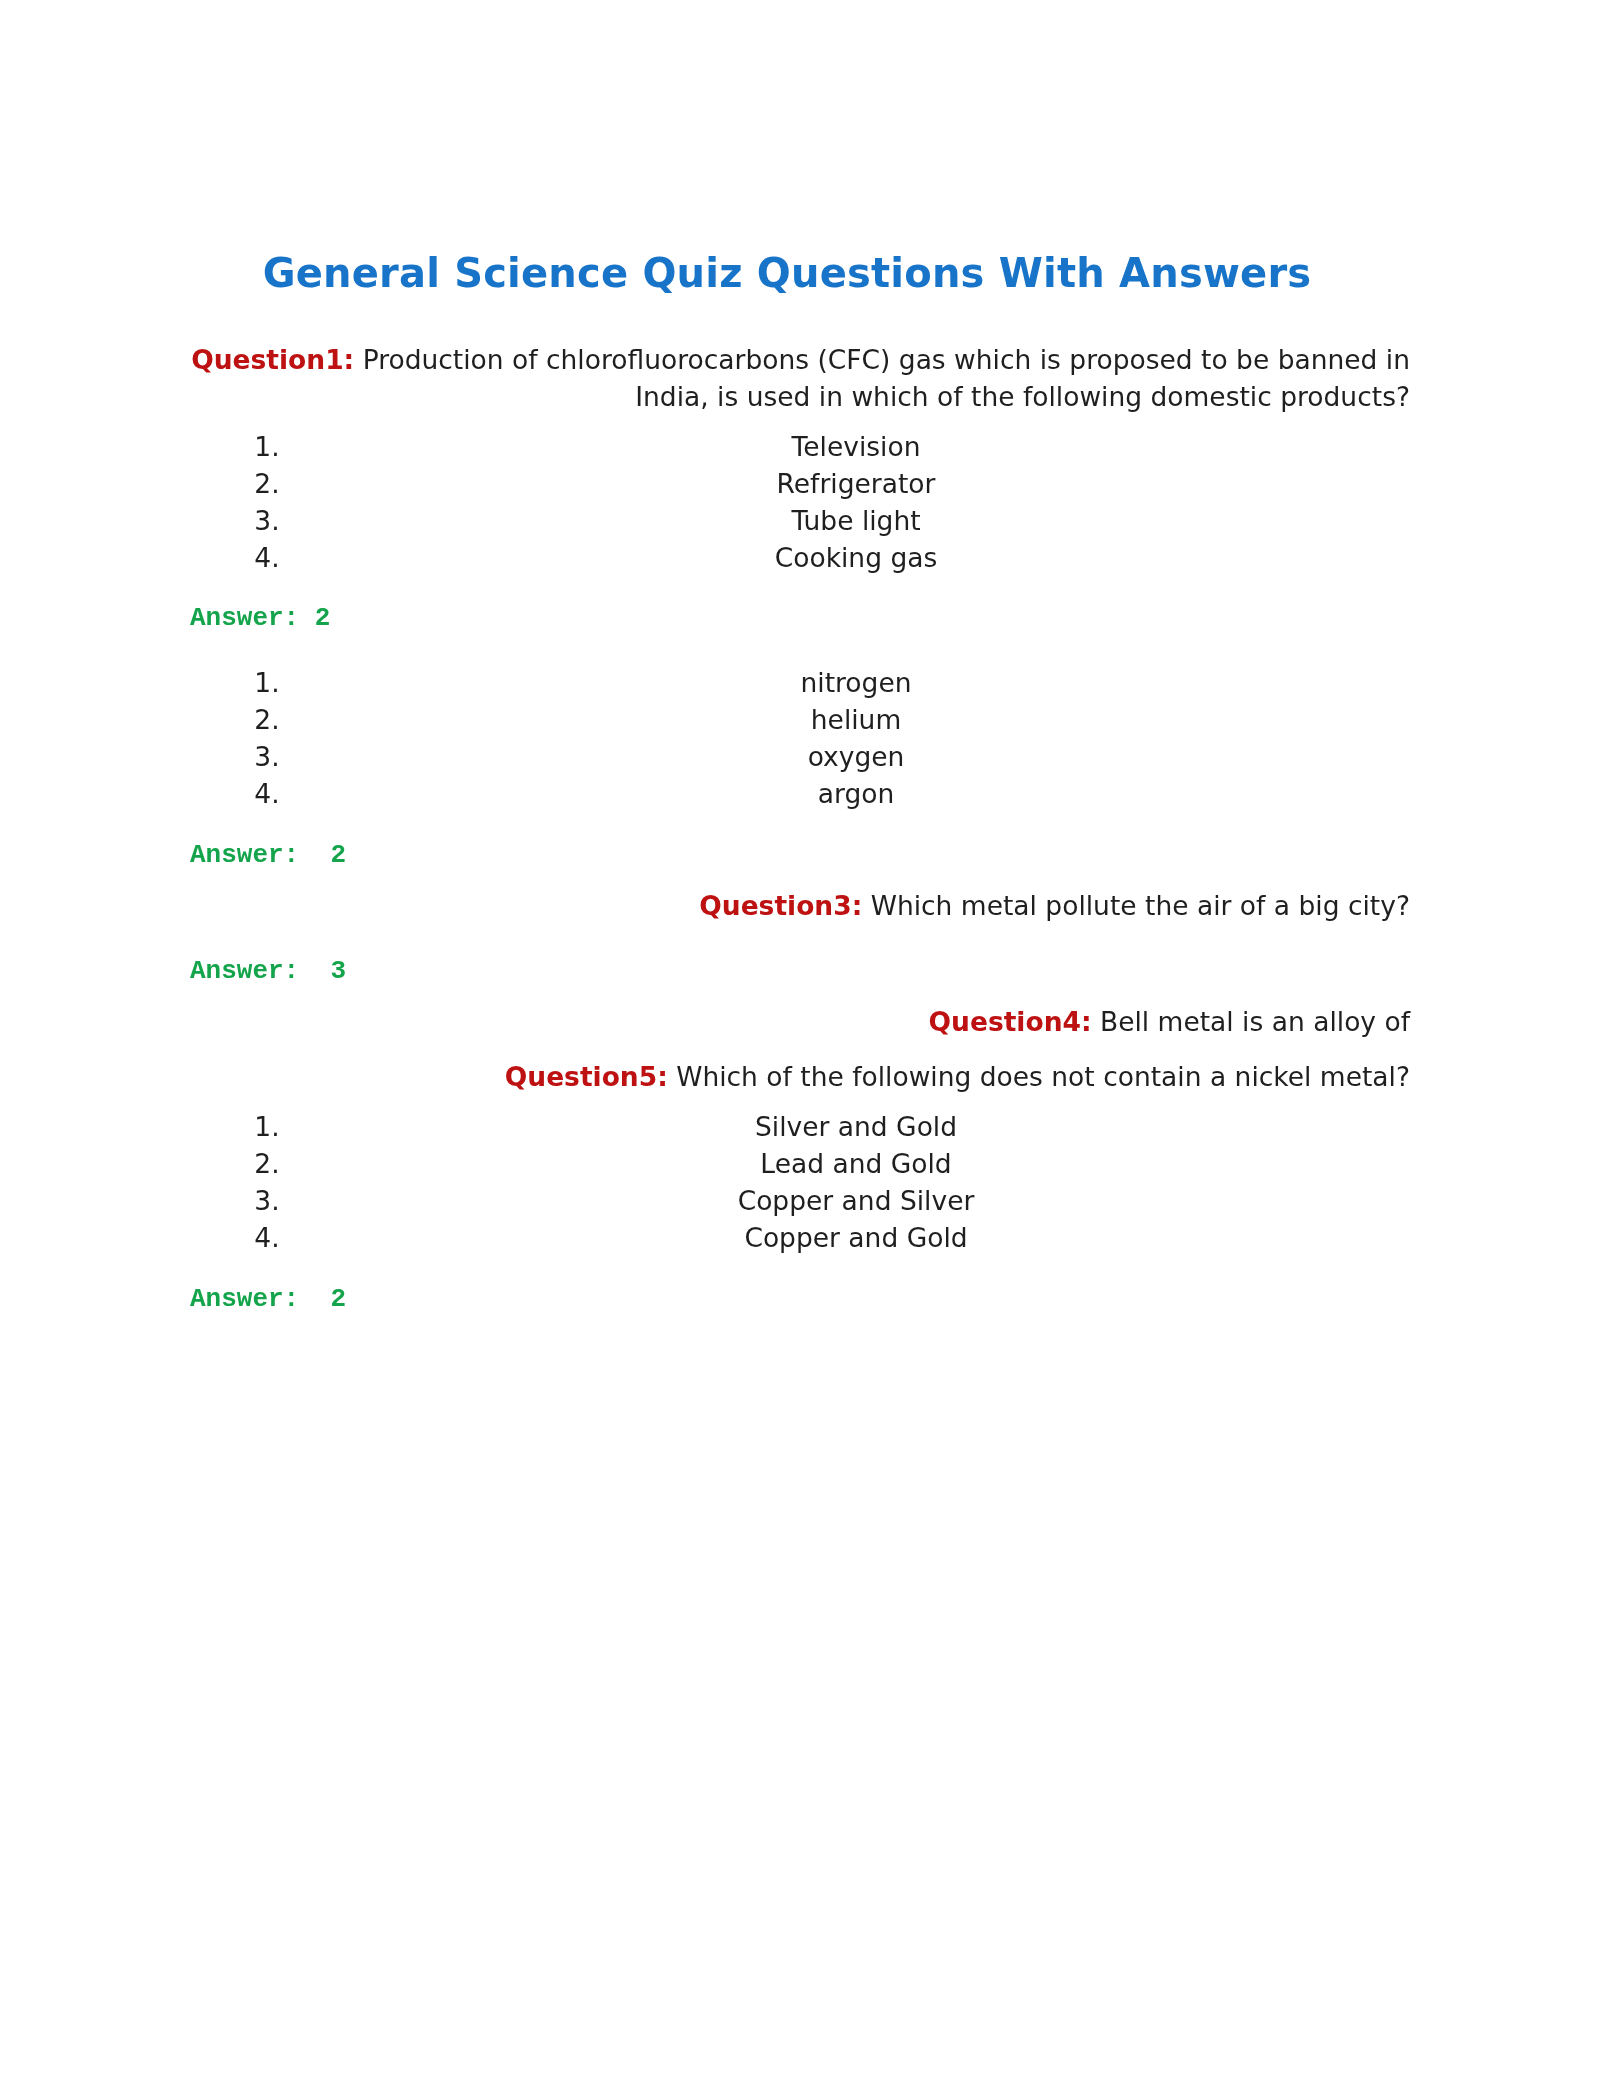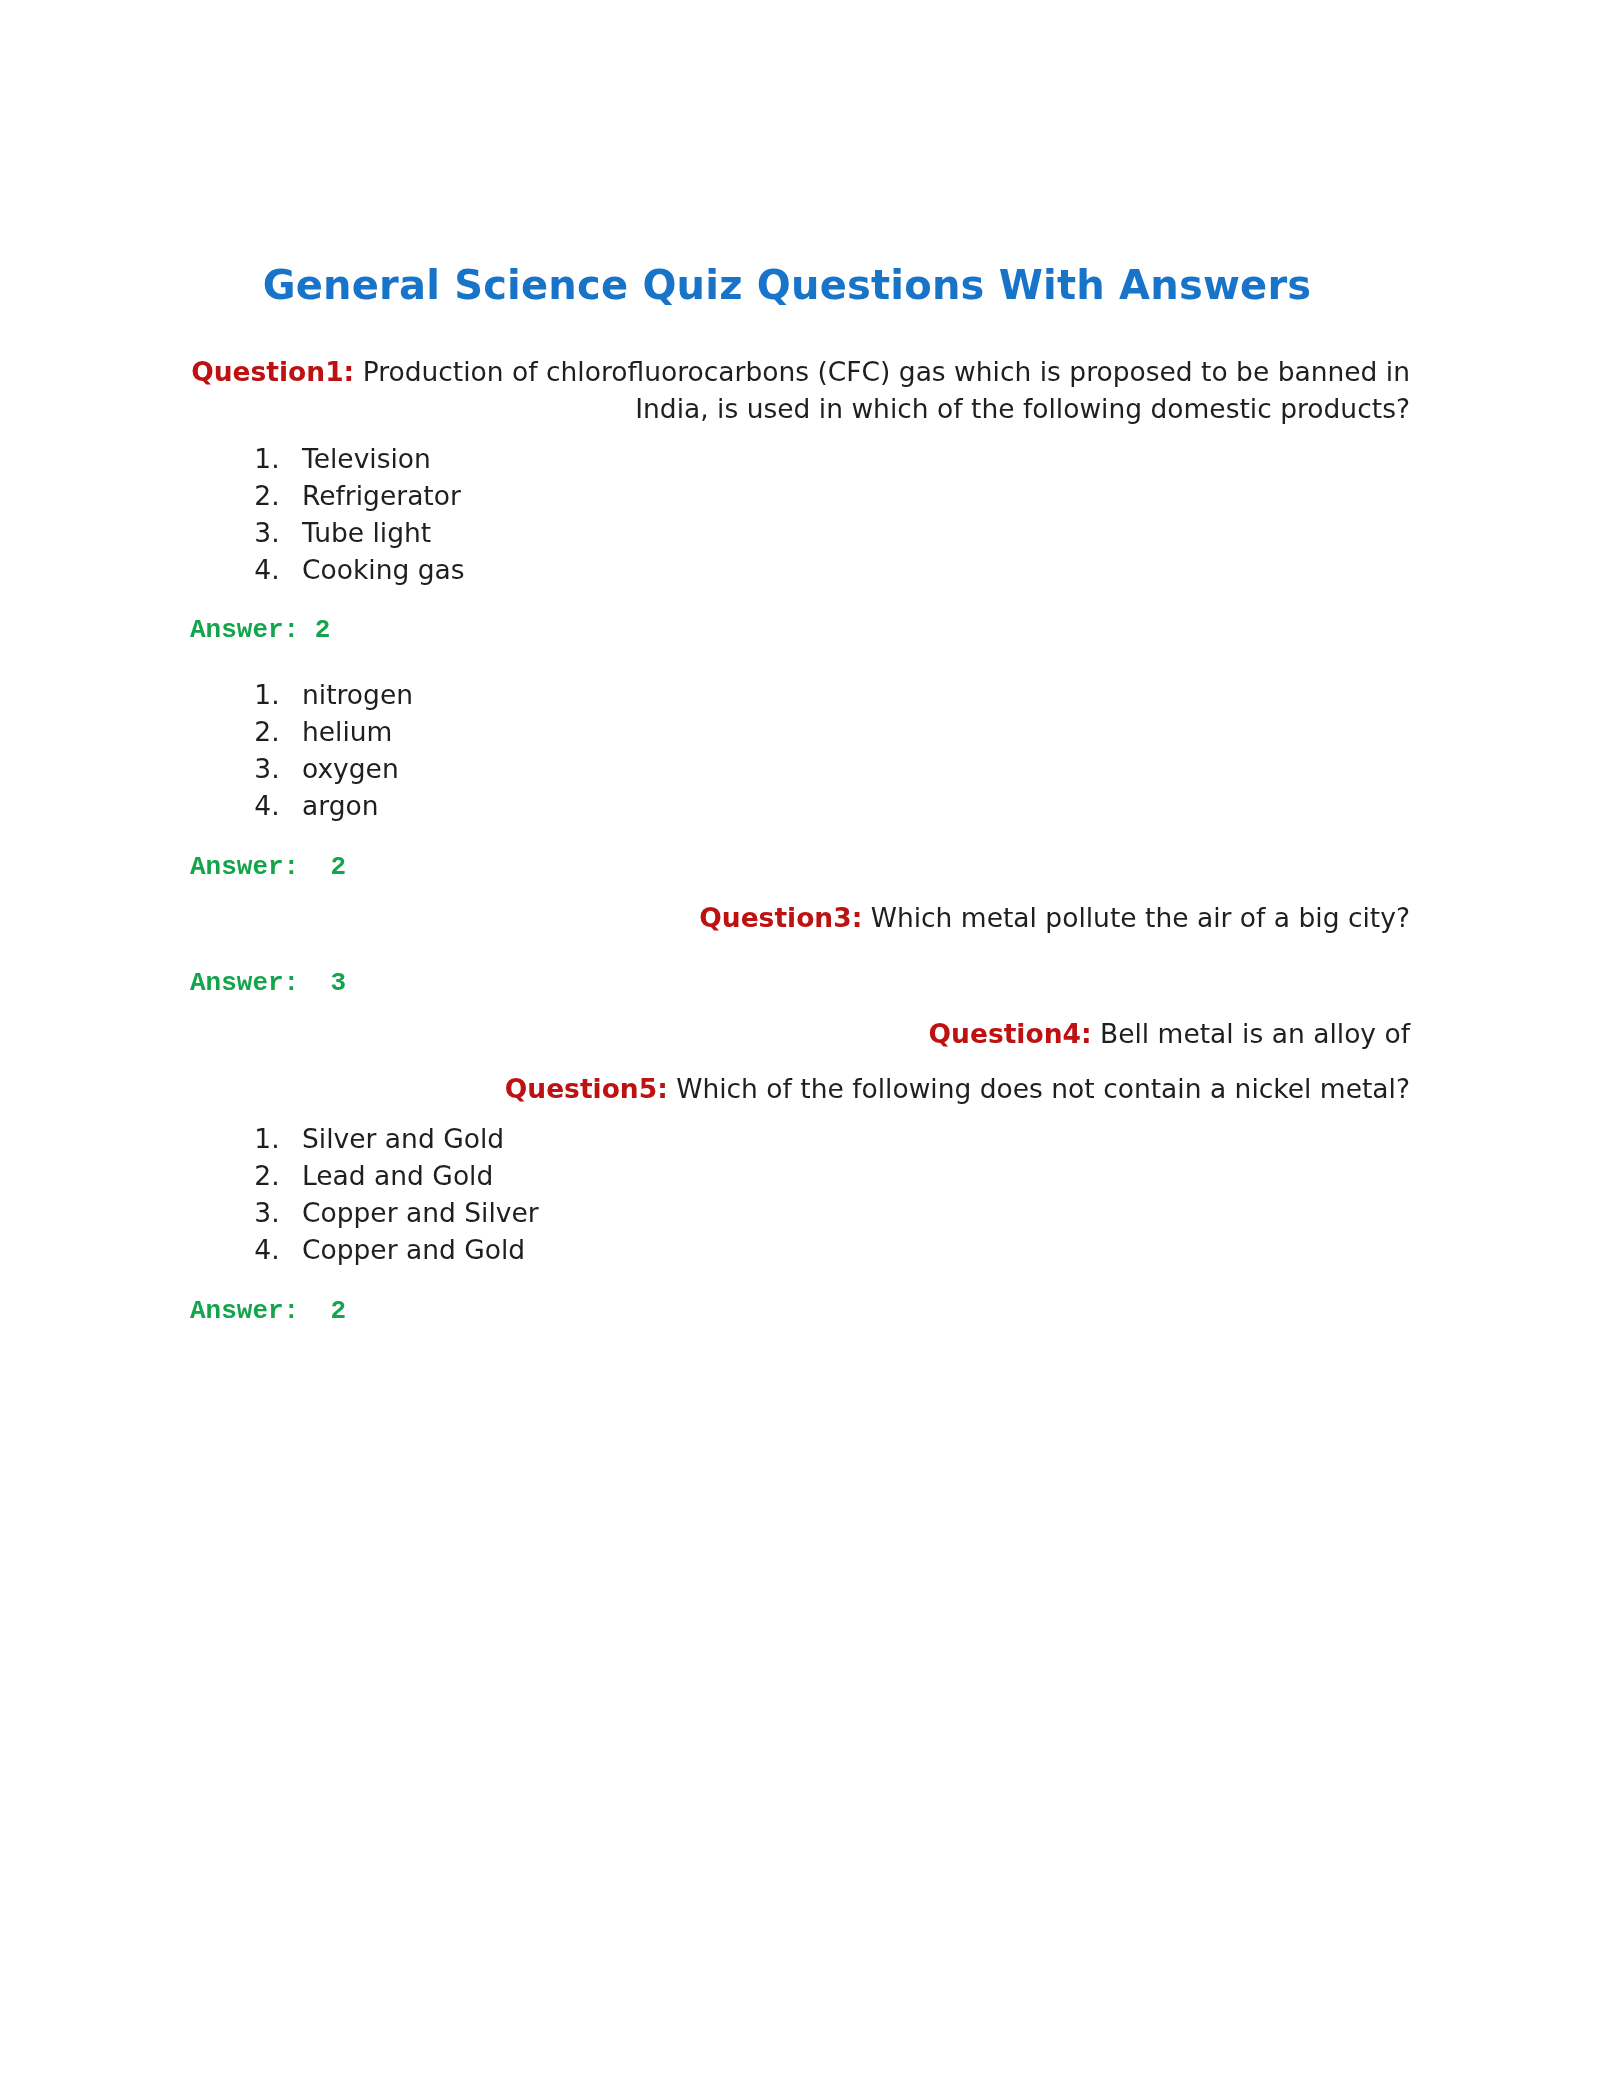--- a/index.html
+++ b/index.html
@@ -23,21 +23,21 @@
     box-sizing: border-box;
     padding: 250px 210px 0 190px;
   }
 
   .doc-title {
     color: #1874c8;
     font-size: 40px;
     font-weight: bold;
     text-align: center;
     letter-spacing: 0.2px;
-    margin: 12px 0 46px 0;
+    margin: 0 0 46px 0;
     line-height: 1.15;
     padding-right: 26px;
   }
 
   .qa-block {
     margin: 0 0 0 0;
   }
 
   .question-line {
     font-size: 26.5px;
@@ -62,20 +62,21 @@
     margin: 18px 0 0 0;
     padding-left: 98px;
     font-size: 26.5px;
     line-height: 1.05;
     color: #1f1f1f;
   }
 
   ol.options li {
     margin: 0 0 9px 0;
     padding-left: 14px;
+    text-align: center;
   }
 
   ol.options li:last-child {
     margin-bottom: 0;
   }
 
   .answer-line {
     color: #14a44b;
     font-weight: bold;
     font-size: 26px;

